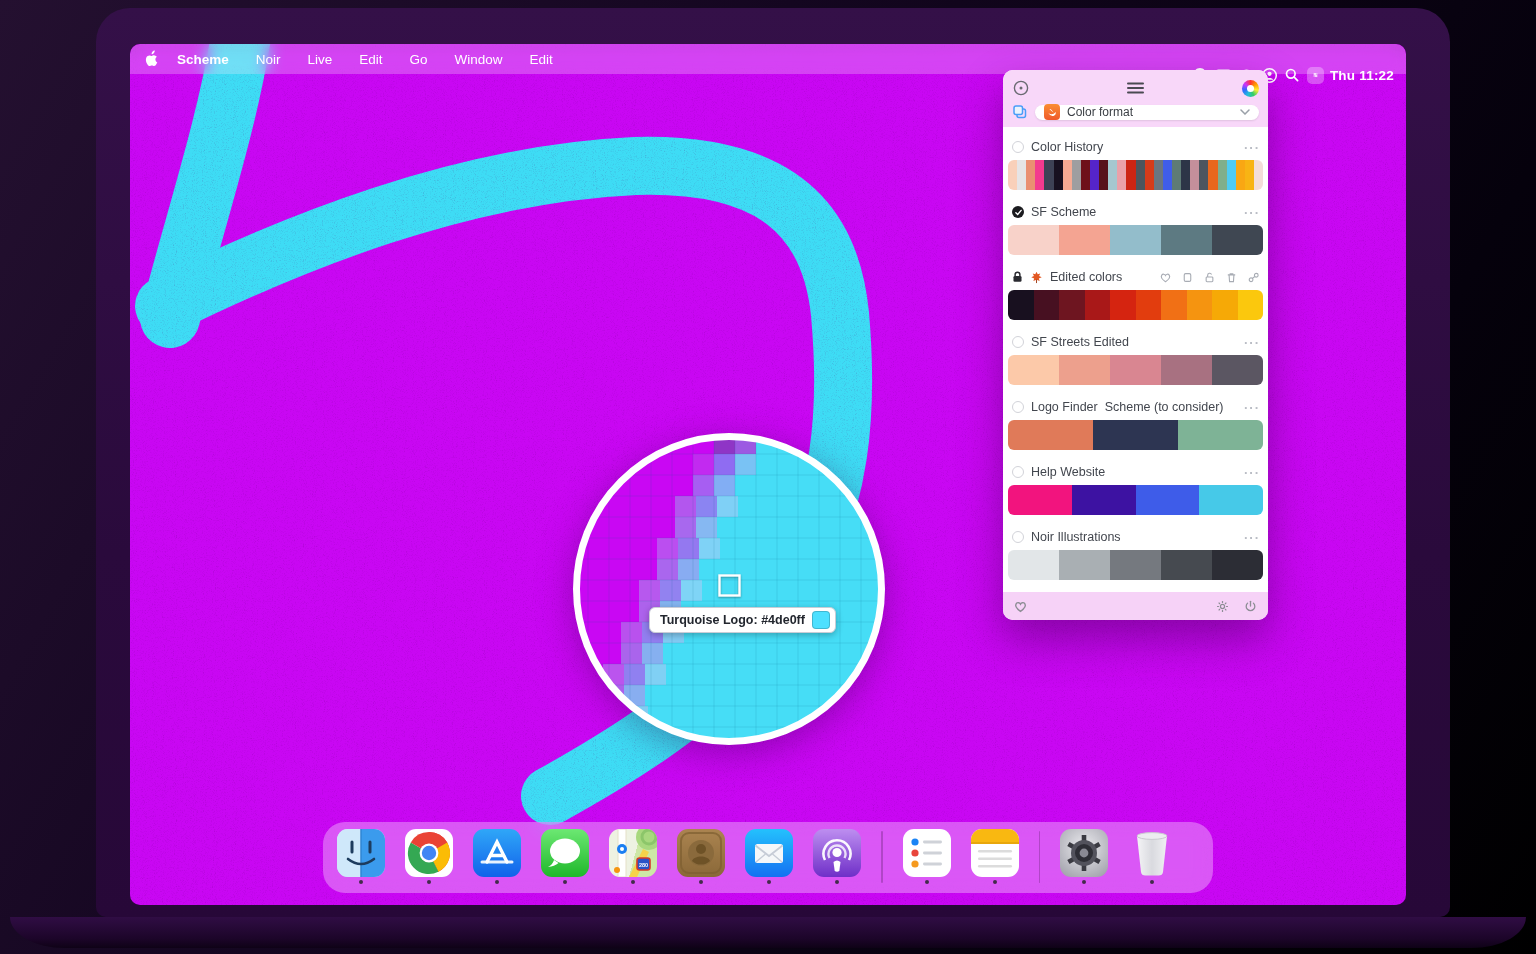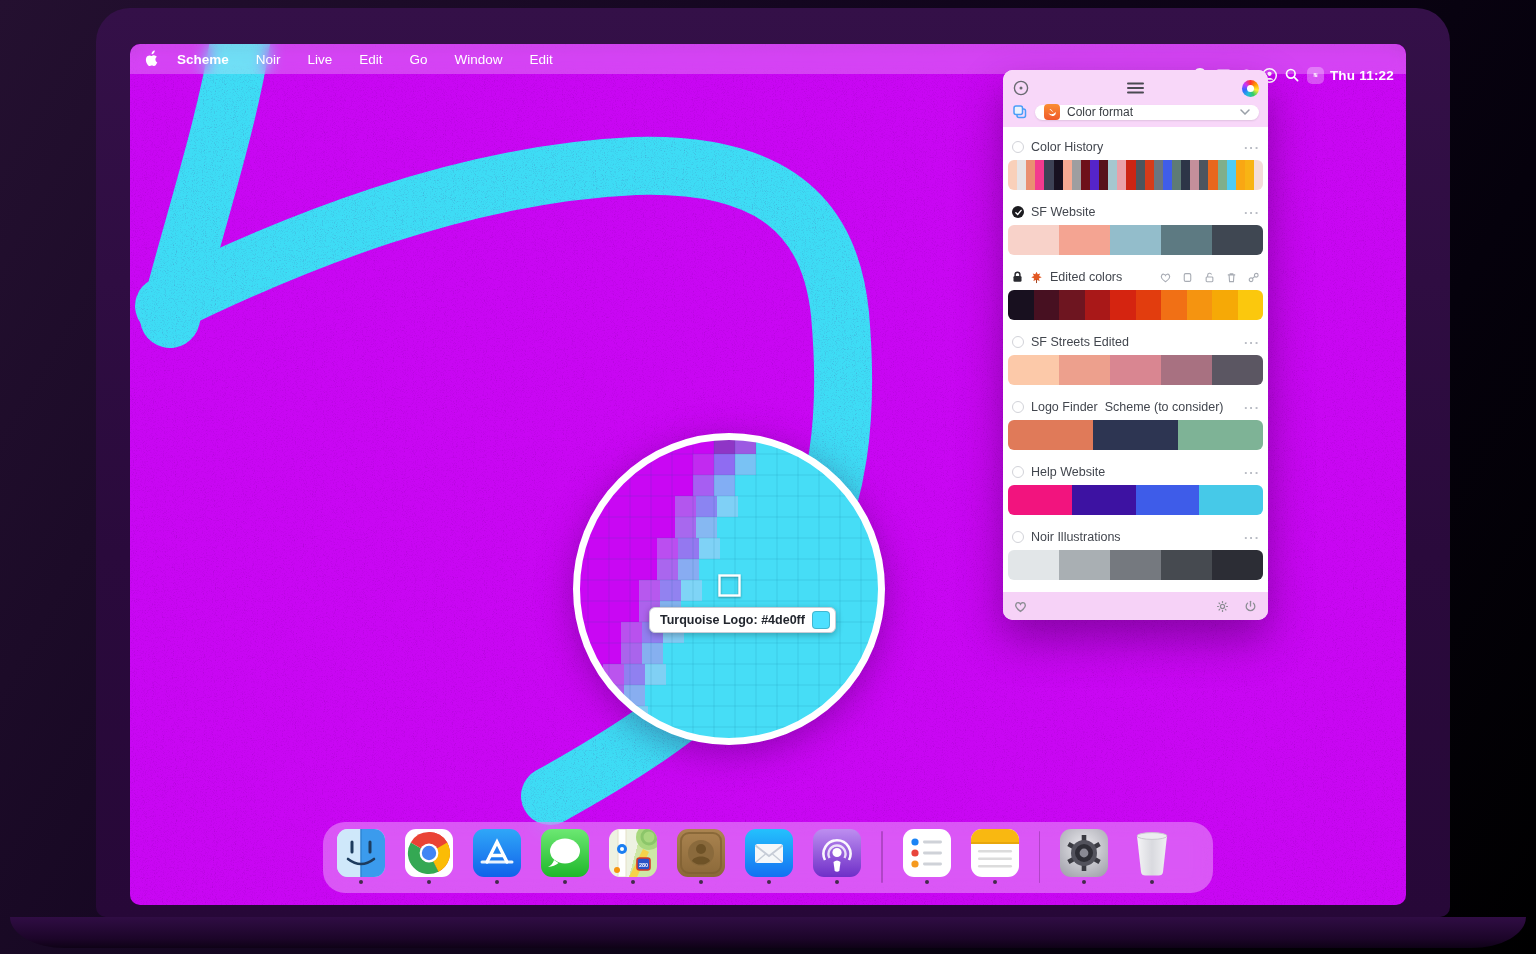--- a/index.html
+++ b/index.html
@@ -362,21 +362,21 @@
               <span class="sw" style="background: rgb(243, 221, 217);"></span>
             </div>
           </div>
           <div class="group">
             <div class="g-head">
               <span class="st checked">
                 <svg viewBox="0 0 8 8" width="7" height="7" fill="none" stroke="#fff" stroke-width="1.6" stroke-linecap="round">
                   <polyline points="1,4.2 3.1,6.2 7,1.6"></polyline>
                 </svg>
               </span>
-              <span class="g-name">SF Website</span>
+              <span class="g-name">SF Scheme</span>
               <span class="g-trail">
                 <span class="dots3">···</span>
               </span>
             </div>
             <div class="bar">
               <span class="sw" style="background: rgb(248, 210, 201);"></span>
               <span class="sw" style="background: rgb(244, 164, 146);"></span>
               <span class="sw" style="background: rgb(147, 189, 203);"></span>
               <span class="sw" style="background: rgb(93, 122, 130);"></span>
               <span class="sw" style="background: rgb(63, 71, 82);"></span>

